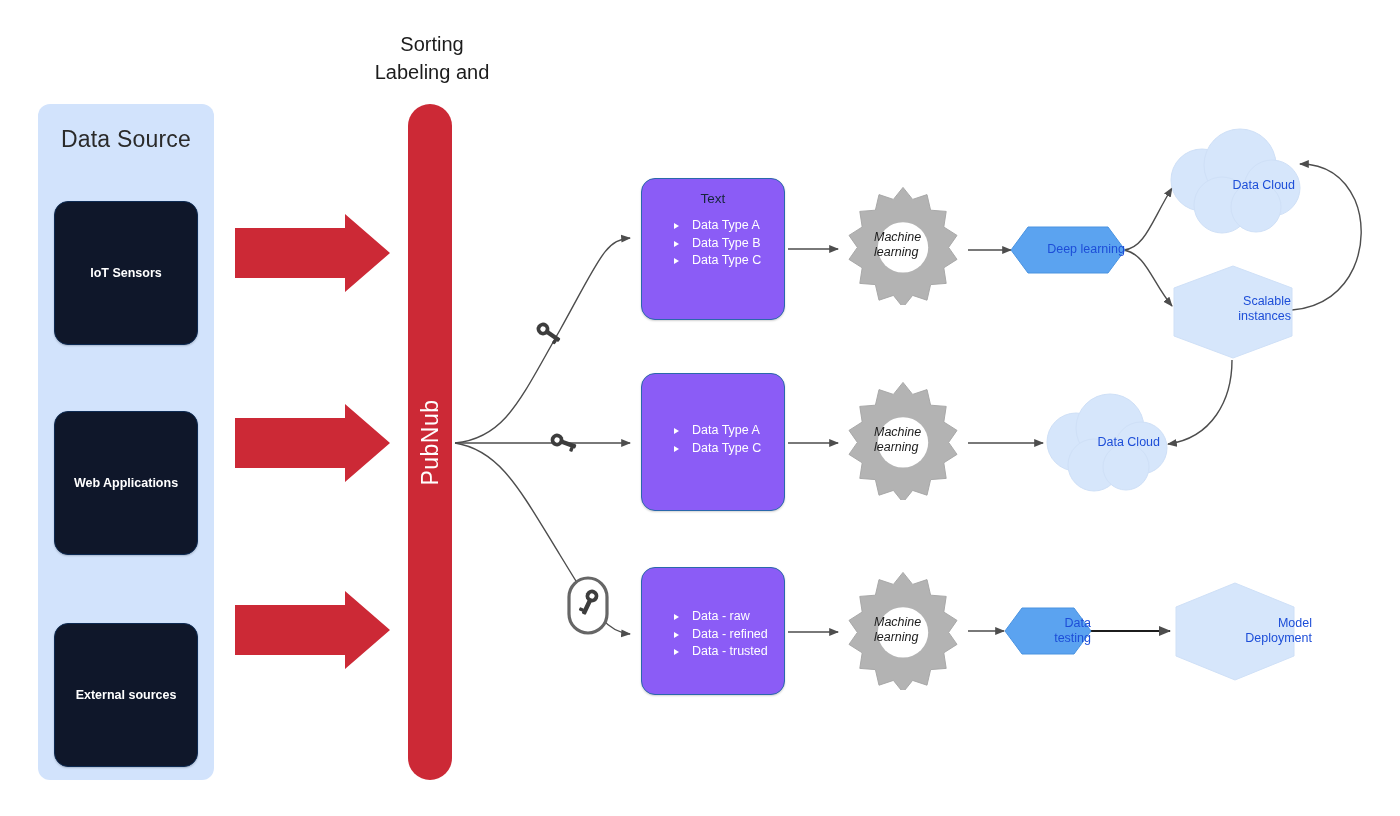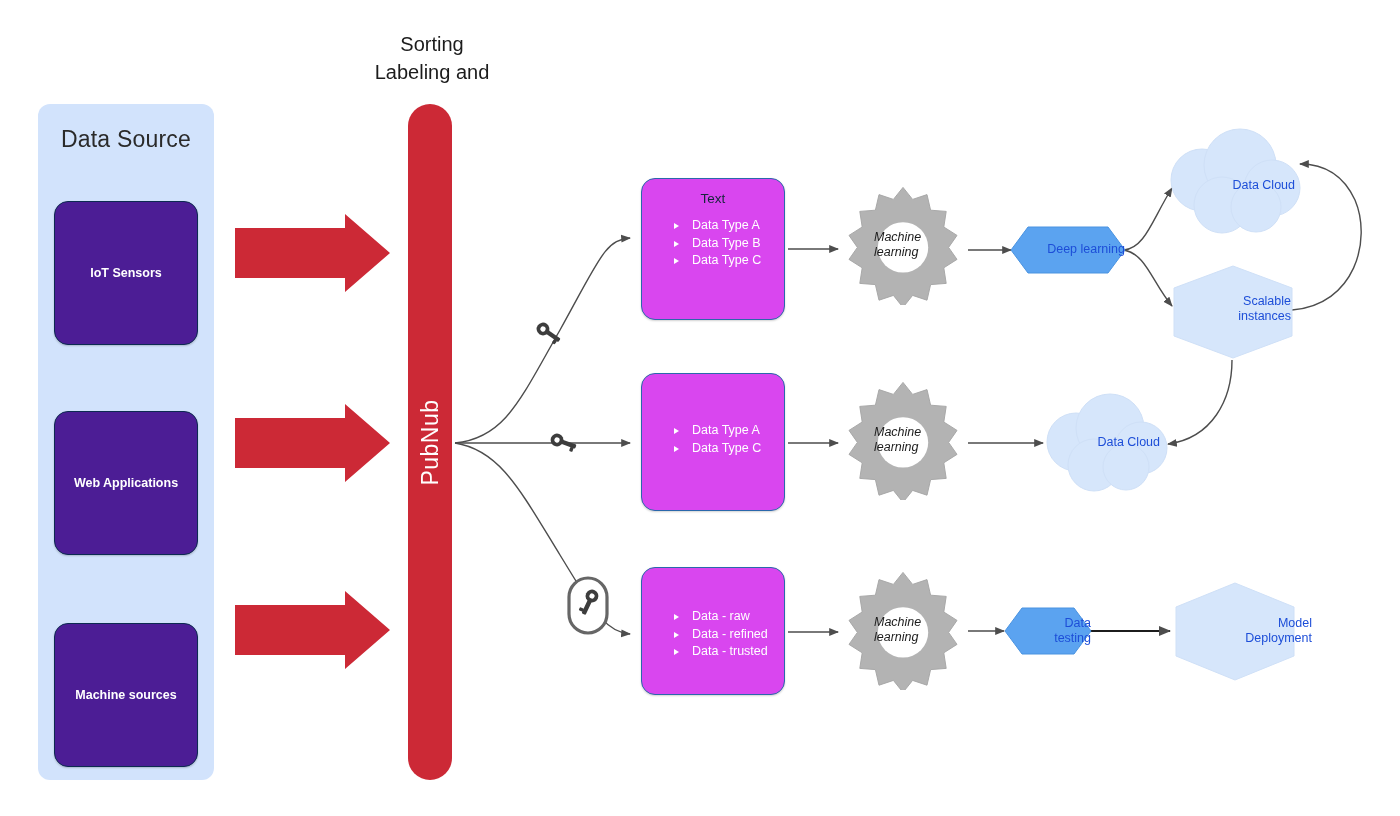--- a/index.html
+++ b/index.html
@@ -36,21 +36,21 @@
     width: 176px;
     text-align: center;
     font-size: 23px;
     color: #2a2a2a;
     letter-spacing: 0.2px;
   }
   .source-box {
     width: 144px;
     height: 144px;
     left: 54px;
-    background: #4c1d95;
+    background: #0f172a;
     border: 1px solid #0d2a52;
     border-radius: 14px;
     box-shadow: 0 1px 2px rgba(0,0,0,0.20);
     display: flex;
     align-items: center;
     justify-content: center;
     color: #ffffff;
     font-size: 12.5px;
     font-weight: bold;
     text-align: center;
@@ -102,21 +102,21 @@
     top: 127px;
     width: 224px;
     text-align: center;
     font-size: 20px;
     color: #1c1c1c;
   }
 
   
   .data-box {
     width: 144px;
-    background: #d946ef;
+    background: #8b5cf6;
     border: 1px solid #2a68ab;
     border-radius: 14px;
     box-shadow: 0 1px 2px rgba(0,0,0,0.18);
     left: 641px;
     box-sizing: border-box;
     overflow: hidden;
   }
   #data-box-0 { top: 178px; height: 142px; }
   #data-box-1 { top: 373px; height: 138px; }
   #data-box-2 { top: 567px; height: 128px; }
@@ -204,21 +204,21 @@
   <div class="abs node" id="source-panel"></div>
   <div class="abs labels" id="source-title">Data Source</div>
 
   <div class="abs node source-box" id="source-box-0">
     <span>IoT Sensors</span>
   </div>
   <div class="abs node source-box" id="source-box-1">
     <span>Web Applications</span>
   </div>
   <div class="abs node source-box" id="source-box-2">
-    <span>Machine sources</span>
+    <span>External sources</span>
   </div>
 
   <svg class="lyr under" viewBox="0 0 1400 816">
     <g fill="#cc2936">
       <polygon points="235,228 345,228 345,214 390,253 345,292 345,278 235,278"></polygon>
       <polygon points="235,418 345,418 345,404 390,443 345,482 345,468 235,468"></polygon>
       <polygon points="235,605 345,605 345,591 390,630 345,669 345,655 235,655"></polygon>
     </g>
   </svg>
 

